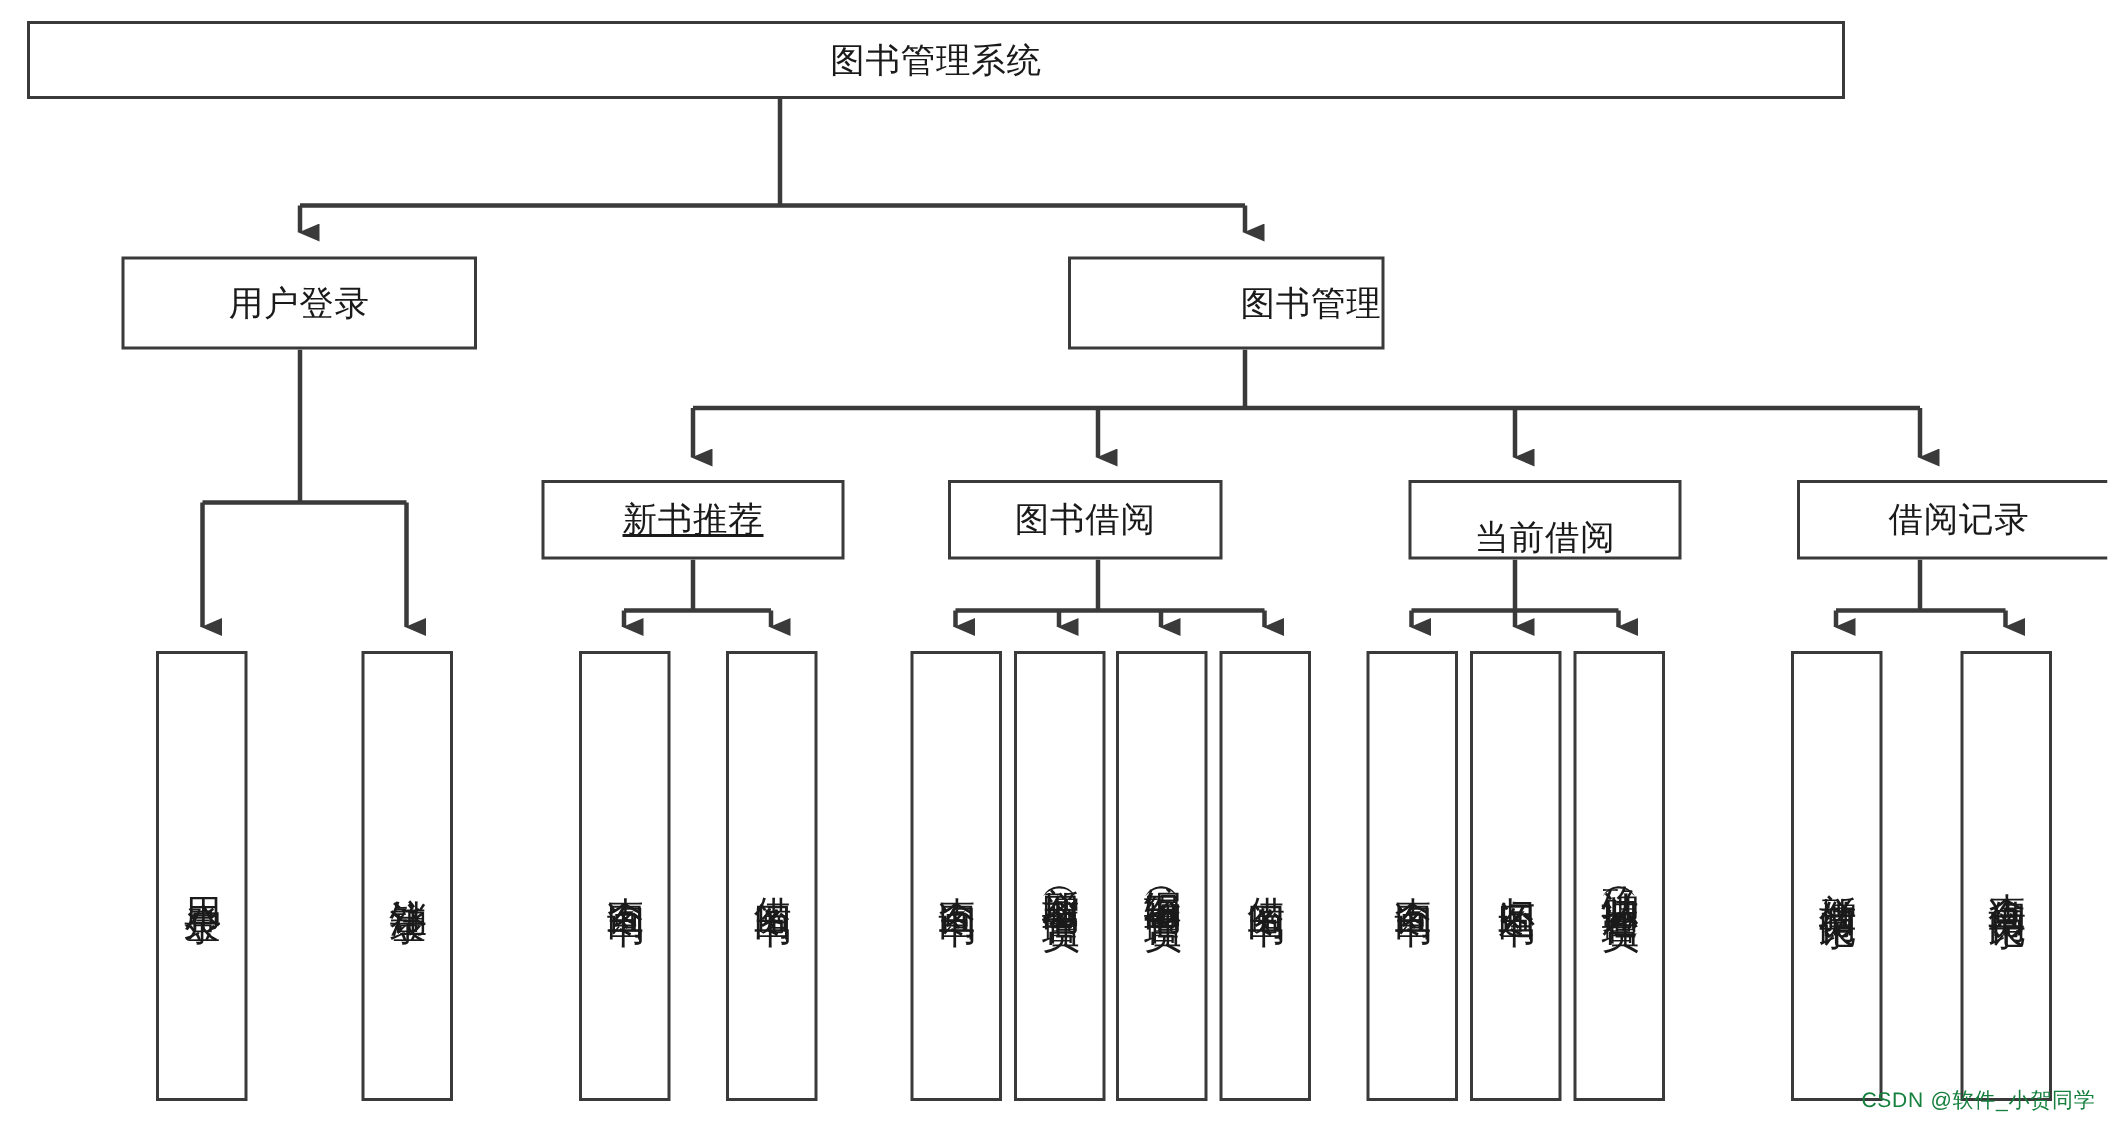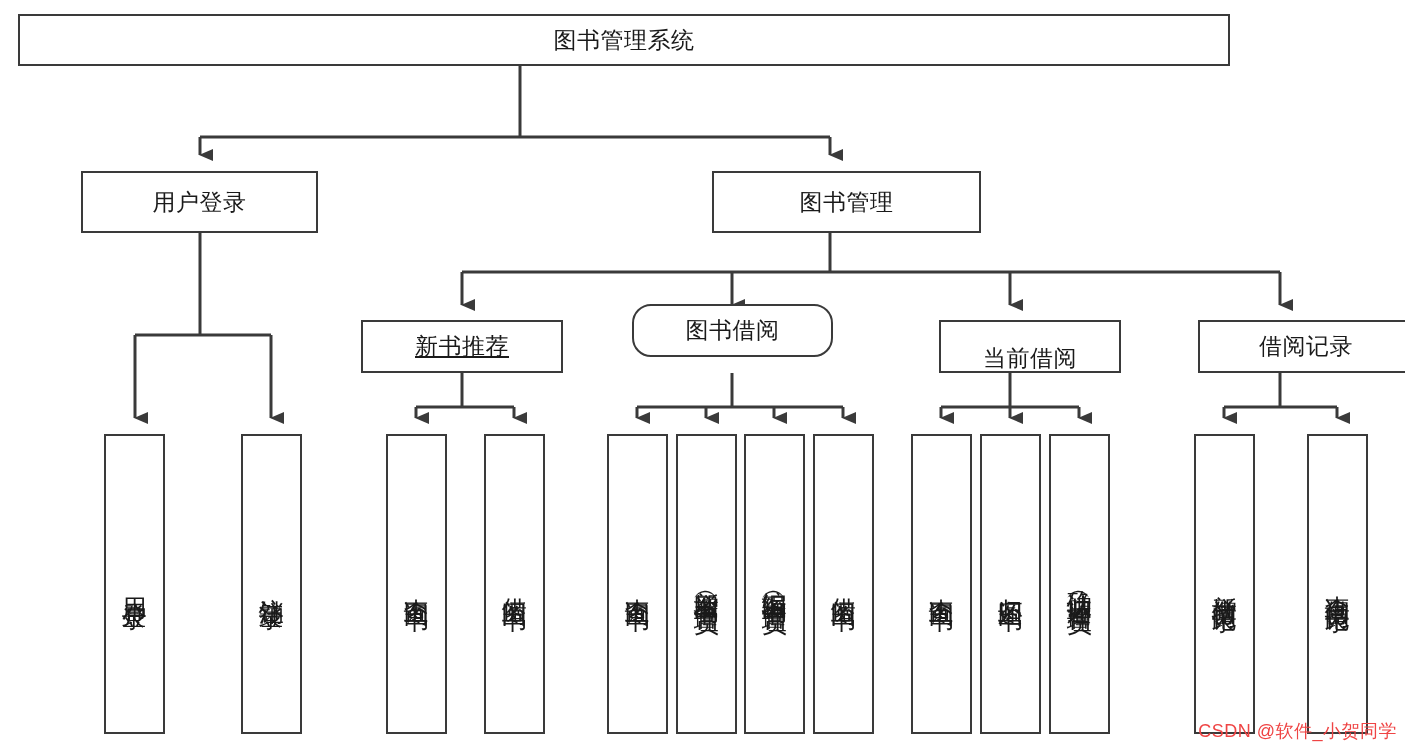--- a/index.html
+++ b/index.html
@@ -53,22 +53,22 @@
     text-orientation: upright;
     font-size: 25px;
     letter-spacing: 3px;
     line-height: 1.05;
     white-space: nowrap;
   }
   #watermark {
     position: absolute;
     right: 8px;
     bottom: 4px;
-    font-size: 18px;
-    color: #ef4444;
+    font-size: 14px;
+    color: #15803d;
     letter-spacing: 0.5px;
     white-space: nowrap;
   }
 </style>
 </head>
 <body>
 
 <div id="canvas">
 
   <svg class="connectors" viewBox="0 0 1405 747" xmlns="http://www.w3.org/2000/svg">
@@ -121,28 +121,28 @@
     </g>
   </svg>
 
   <div class="node horiz" style="left:18px; top:14px; width:1212px; height:52px;">
     <span class="label">图书管理系统</span>
   </div>
 
   <div class="node horiz" style="left:81px; top:171px; width:237px; height:62px;">
     <span class="label">用户登录</span>
   </div>
-  <div class="node horiz" style="left:712px; top:171px; width:269px; height:62px;">
+  <div class="node horiz" style="left:712px; top:171px; width:211px; height:62px;justify-content:flex-end;">
     <span class="label">图书管理</span>
   </div>
 
   <div class="node horiz" style="left:361px; top:320px; width:202px; height:53px;text-decoration:underline;">
     <span class="label">新书推荐</span>
   </div>
-  <div class="node horiz" style="left:632px; top:304px; width:201px; height:53px;border-radius:19px;">
+  <div class="node horiz" style="left:632px; top:320px; width:183px; height:53px;">
     <span class="label">图书借阅</span>
   </div>
   <div class="node horiz" style="left:939px; top:320px; width:182px; height:53px;align-items:flex-end;">
     <span class="label">当前借阅</span>
   </div>
   <div class="node horiz" style="left:1172px; top:320px; width:216px; height:53px;margin-left:26px;">
     <span class="label">借阅记录</span>
   </div>
 
   <div class="node vert" style="left:104px; top:434px; width:61px; height:300px;">

